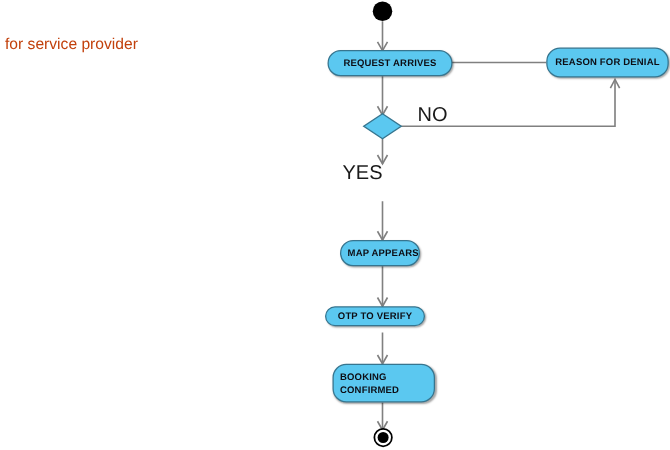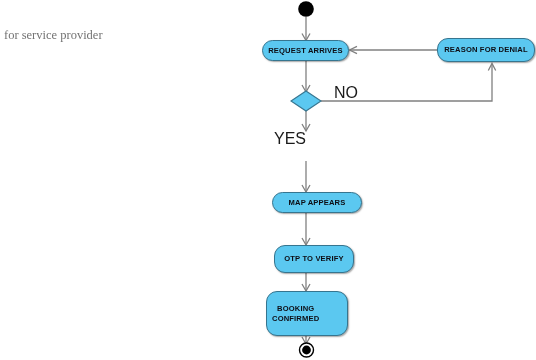--- a/index.html
+++ b/index.html
@@ -17,23 +17,23 @@
   }
   #edges {
     position: absolute;
     left: 0;
     top: 0;
     width: 536px;
     height: 360px;
   }
   .caption {
     position: absolute;
-    font-family: Liberation Serif, serif;
+    font-family: Liberation Sans, sans-serif;
     font-size: 12.5px;
-    color: #737373;
+    color: #c2410c;
     white-space: nowrap;
     line-height: 14px;
   }
   .node {
     position: absolute;
     box-sizing: border-box;
     background: #5BC8F0;
     border: 1px solid #36758f;
     border-radius: 11px;
     color: #0d0d14;
@@ -107,38 +107,38 @@
     <circle cx="306" cy="9" r="7.8" fill="#000000" stroke="none"></circle>
 
     <g>
       <circle cx="306.5" cy="350" r="7" fill="#ffffff" stroke="#000000" stroke-width="1.4"></circle>
       <circle cx="306.5" cy="350" r="4.4" fill="#000000" stroke="none"></circle>
     </g>
 
     <polygon points="306,91 321,101 306,111 291,101" fill="#5BC8F0" stroke="#36758f" stroke-width="1.1"></polygon>
   </svg>
 
-  <div class="node center" style="left:262px; top:40px; width:87px; height:21px;">
+  <div class="node center" style="left:262px; top:40px; width:100px; height:21px;">
     <span class="txt">REQUEST ARRIVES</span>
   </div>
 
   <div class="node center" style="left:437px; top:38px; width:98px; height:24px;justify-content:center;">
     <span class="txt">REASON FOR DENIAL</span>
   </div>
 
 
-  <div class="node center" style="left:272px; top:192px; width:90px; height:21px;">
+  <div class="node center" style="left:272px; top:192px; width:64px; height:21px;justify-content:flex-end;">
     <span class="txt">MAP APPEARS</span>
   </div>
 
-  <div class="node center" style="left:274px; top:245px; width:80px; height:28px;">
+  <div class="node center" style="left:260px; top:245px; width:80px; height:16px;">
     <span class="txt">OTP TO VERIFY</span>
   </div>
 
-  <div class="node left" style="left:266px; top:291px; width:82px; height:45px;text-align:center;">
+  <div class="node left" style="left:266px; top:291px; width:82px; height:31px;">
     <span class="txt">BOOKING
 CONFIRMED</span>
   </div>
 
   <div class="edge-label" style="left:334px; top:86px;">NO</div>
 
   <div class="edge-label" style="left:274px; top:112px;margin-top:20px;">YES</div>
 
 </div>
 

